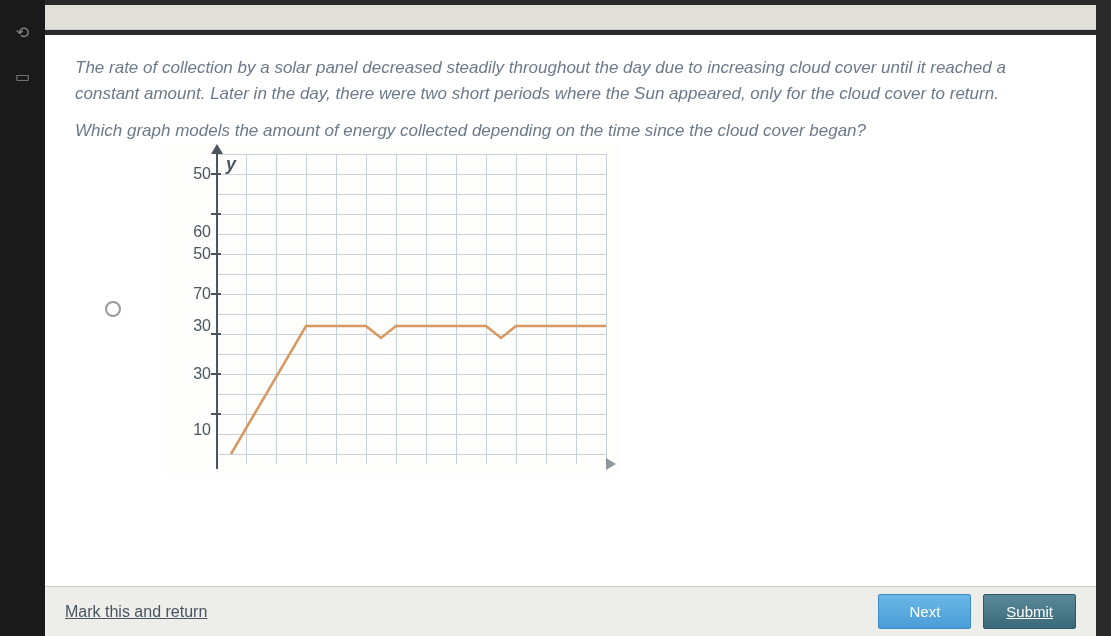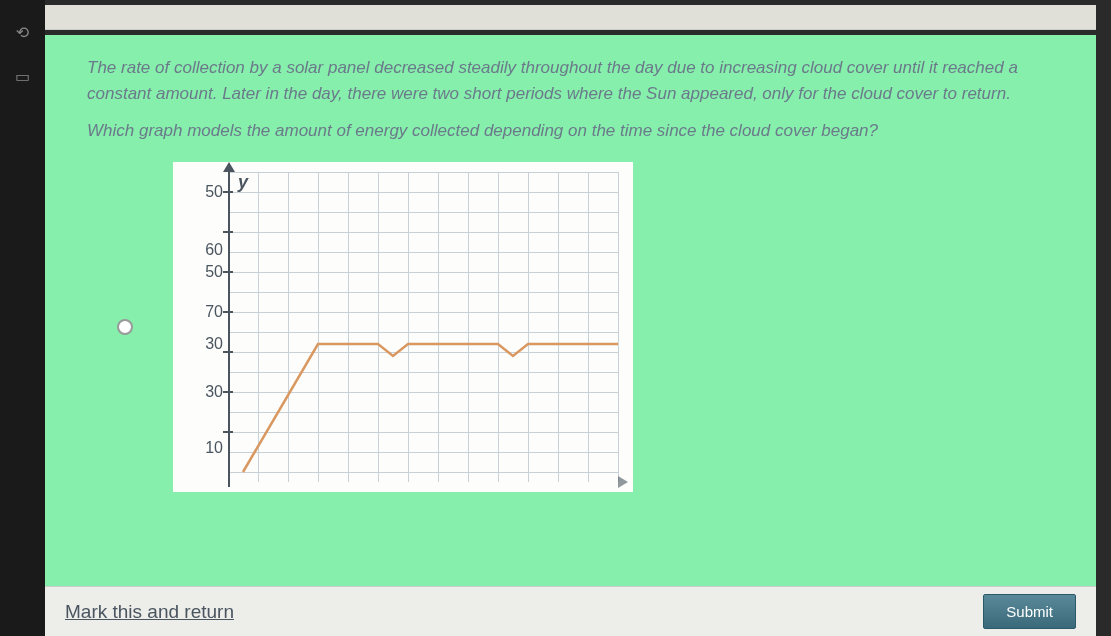--- a/index.html
+++ b/index.html
@@ -22,43 +22,42 @@
       margin: 20px auto;
       color: #888;
       display: flex;
       align-items: center;
       justify-content: center;
     }
     .main-panel {
       position: absolute;
       left: 45px; top: 35px;
       right: 15px; bottom: 50px;
-      background: #86efac;
-      padding: 20px 42px;
+      background: #ffffff;
+      padding: 20px 30px;
       overflow: hidden;
     }
     .top-ruler {
       position: absolute;
       left: 45px; top: 5px; right: 15px;
       height: 25px;
       background: #e0e0d8;
       border-bottom: 1px solid #ccc;
     }
     .problem-text {
       color: #6b7a8a;
       font-size: 17px;
       line-height: 1.5;
       margin-bottom: 12px;
       font-style: italic;
     }
     .question-text {
       color: #6b7a8a;
       font-size: 17px;
       line-height: 1.5;
-      margin-bottom: 18px;
       font-style: italic;
     }
     .graph-row {
       display: flex;
       align-items: center;
       margin-left: 30px;
     }
     .radio {
       width: 16px; height: 16px;
       border: 2px solid #999;
@@ -140,21 +139,21 @@
       height: 50px;
       background: #ededea;
       border-top: 1px solid #ccc;
       display: flex;
       align-items: center;
       padding: 0 20px;
     }
     .mark-link {
       color: #4a5560;
       text-decoration: underline;
-      font-size: 19px;
+      font-size: 16px;
       cursor: pointer;
     }
     .spacer { flex: 1; }
     .btn {
       padding: 8px 22px;
       font-size: 15px;
       border: 1px solid #999;
       background: linear-gradient(#fdfdfd, #e8e8e8);
       color: #444;
       margin-left: 12px;
@@ -164,20 +163,21 @@
     .btn-next {
       background: linear-gradient(#6bb8e8, #4a9dd8);
       border: 1px solid #3a8dc8;
       color: #fff;
       padding: 8px 30px;
     }
     .btn-submit {
       background: linear-gradient(#5a8a9a, #3a6a7a);
       border: 1px solid #2a5a6a;
       color: #fff;
+      text-decoration: underline;
     }
   </style>
 </head>
 <body>
 
 <div class="dark-sidebar">
   <div class="sidebar-icon">⟲</div>
   <div class="sidebar-icon">▭</div>
 </div>
 
@@ -246,14 +246,15 @@
       <svg class="plot-svg">
         <polyline points="15,300 90,172 150,172 165,184 180,172 270,172 285,184 300,172 390,172" fill="none" stroke="#d89860" stroke-width="2.5"></polyline>
       </svg>
     </div>
   </div>
 </div>
 
 <div class="bottom-bar">
   <span class="mark-link">Mark this and return</span>
   <div class="spacer"></div>
+  <button class="btn btn-next">Next</button>
   <button class="btn btn-submit">Submit</button>
 </div>
 
 </body></html>

